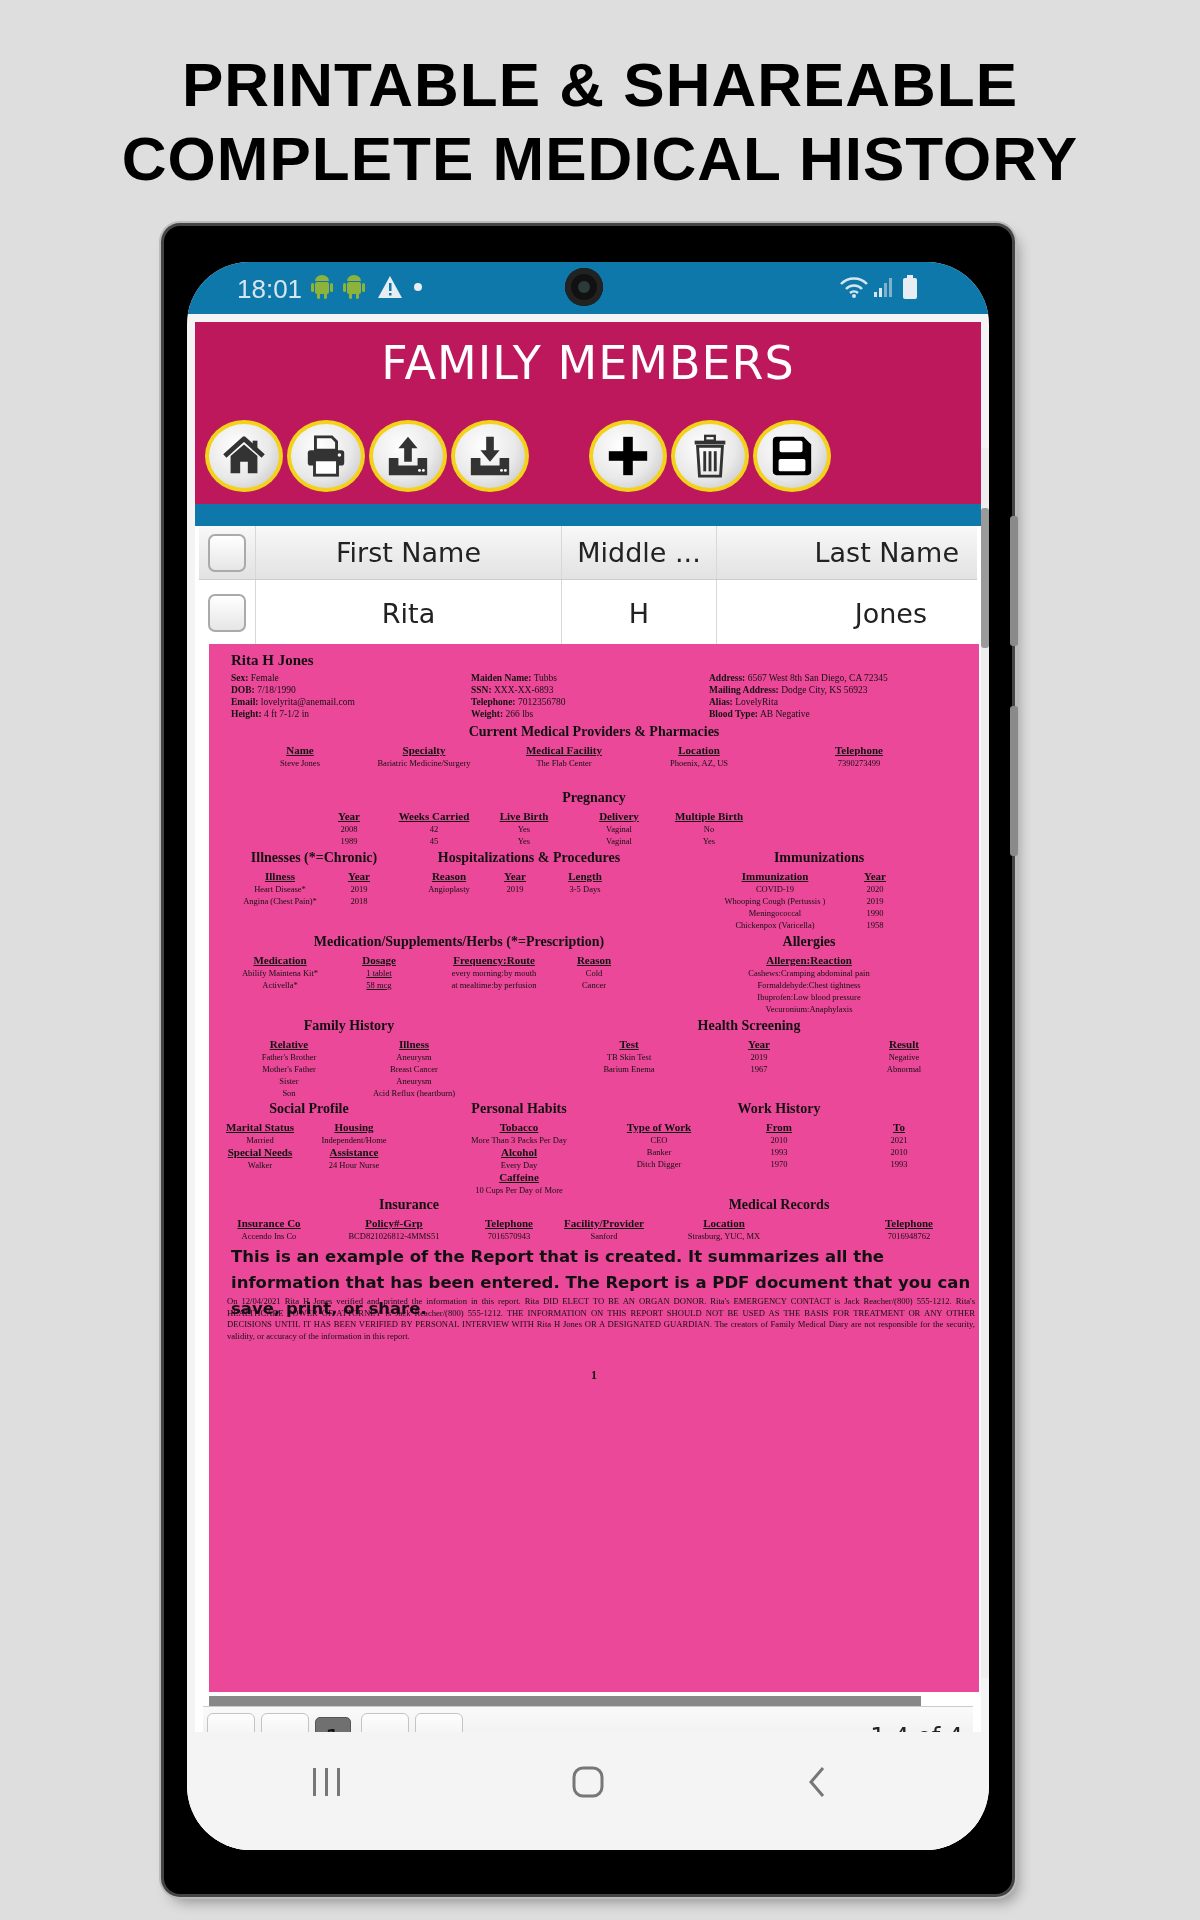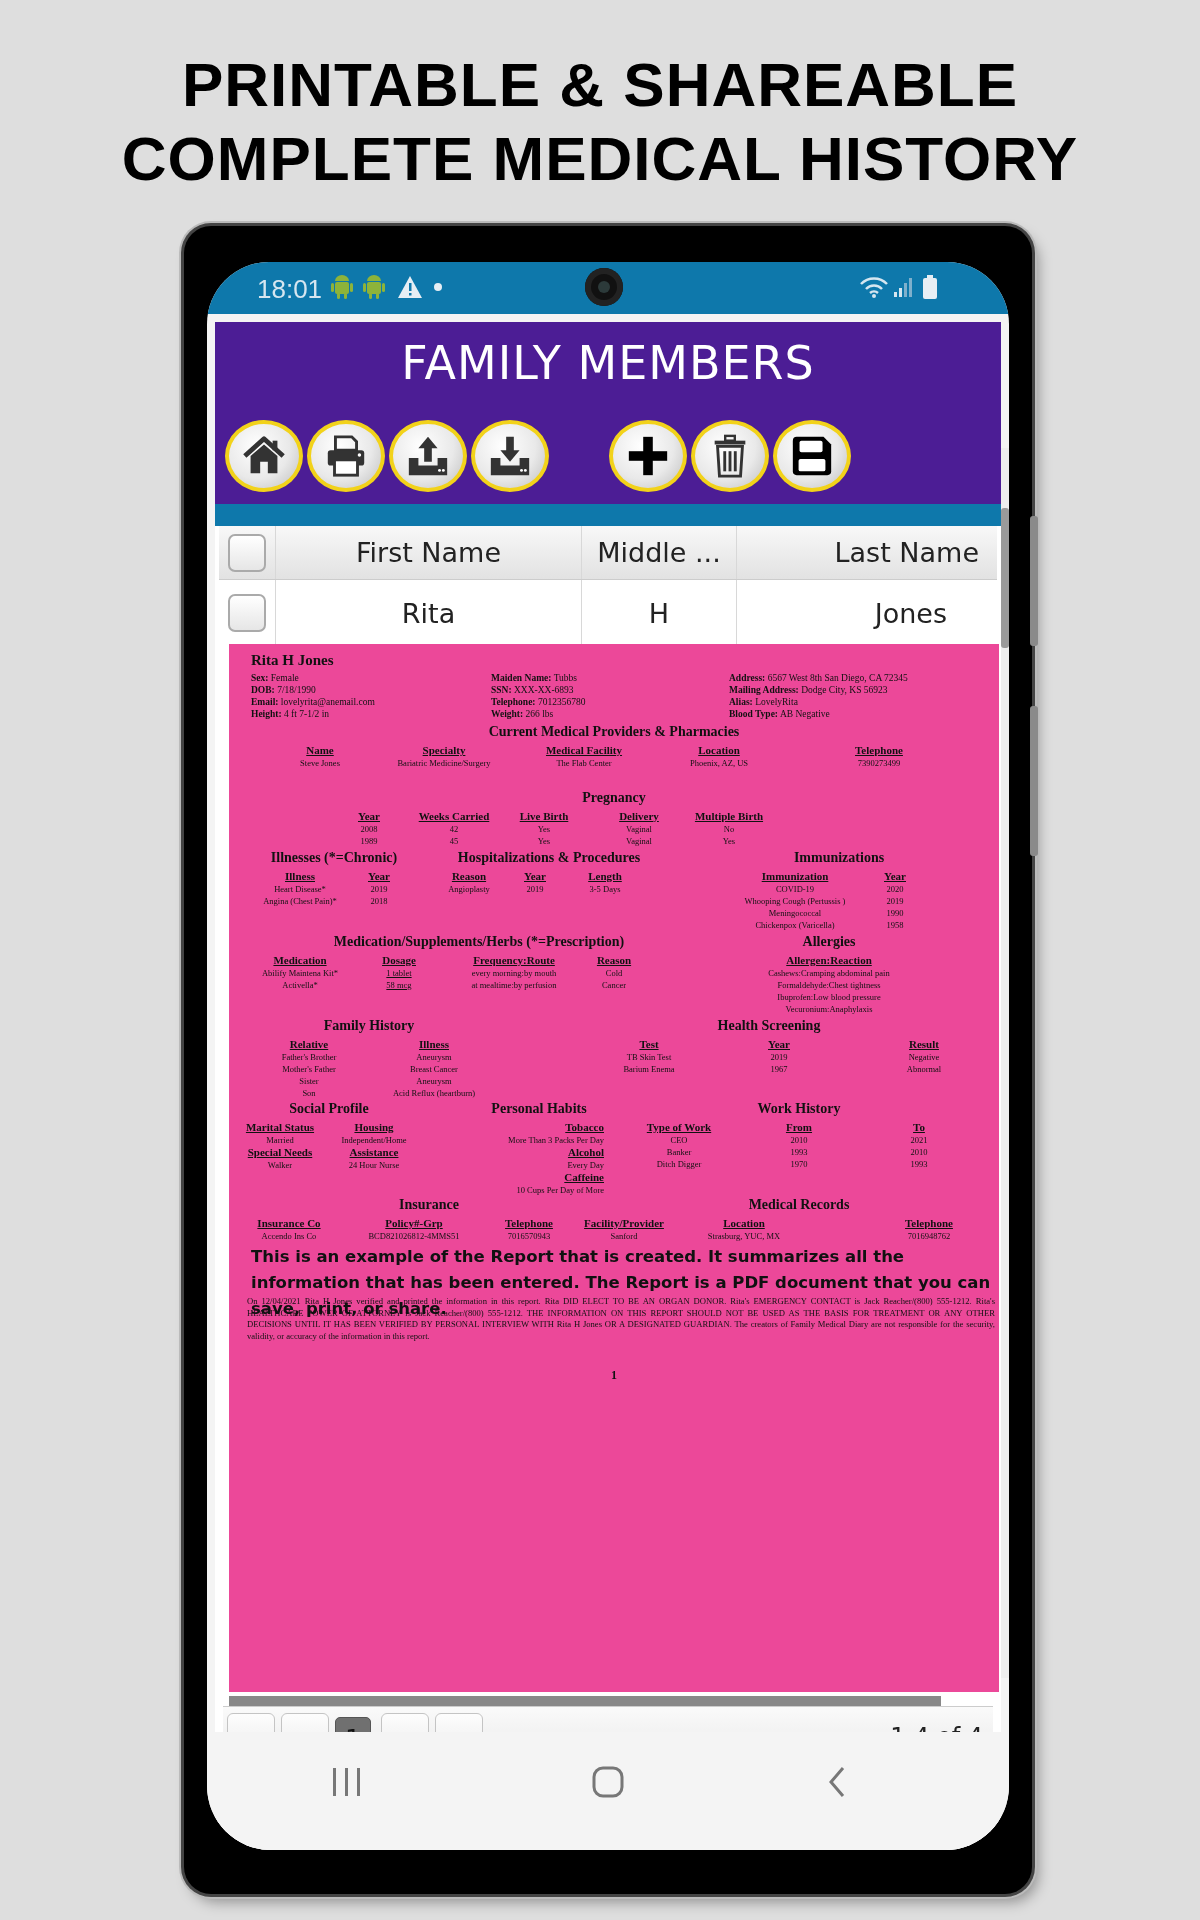--- a/index.html
+++ b/index.html
@@ -3,35 +3,35 @@
 <meta charset="utf-8">
 <style>
   * { box-sizing: border-box; margin: 0; padding: 0; }
   html, body { width: 1200px; height: 1920px; overflow: hidden; background: #dedede; }
   body { position: relative; font-family: "Liberation Sans", sans-serif; }
 
   .promo { position: absolute; left: 0; top: 48px; width: 1200px; text-align: center;
            font-family: "Liberation Sans", sans-serif; font-weight: bold; color: #000;
            font-size: 62px; line-height: 74px; letter-spacing: 1px; }
 
-  .phone { position: absolute; left: 184px; top: 226px; width: 848px; height: 1668px;
-           background: #000; border-radius: 27px;
+  .phone { position: absolute; left: 164px; top: 226px; width: 848px; height: 1668px;
+           background: #000; border-radius: 16px;
            box-shadow: 0 0 0 3px #444, 0 0 0 5px #bbb, 6px 8px 14px rgba(0,0,0,0.35); }
   .side-btn { position: absolute; width: 8px; background: #8a8a8a; border-radius: 3px; }
   .screen { position: absolute; left: 23px; top: 36px; width: 802px; height: 1588px;
             background: #f4f4f4; border-radius: 62px 62px 64px 64px; overflow: hidden; }
 
   .statusbar { position: absolute; left: 0; top: 0; width: 802px; height: 52px; background: #0e78ab; }
   .status-time { position: absolute; left: 50px; top: 12px; color: #d6e6f0; font-size: 26px; font-family: "Liberation Sans", sans-serif; }
   .status-icon { position: absolute; top: 12px; height: 26px; display: flex; align-items: center; justify-content: center; }
   .camera { position: absolute; left: 378px; top: 6px; width: 38px; height: 38px; border-radius: 50%; background: #111; box-shadow: inset 0 0 0 6px #222; }
   .camera::after { content: ""; position: absolute; left: 13px; top: 13px; width: 12px; height: 12px; border-radius: 50%; background: #2c3a3a; }
 
   .app { position: absolute; left: 8px; top: 60px; width: 786px; height: 1528px; background: #fff; }
-  .app-header { position: absolute; left: 0; top: 0; width: 786px; height: 182px; background: #4c1d95; }
+  .app-header { position: absolute; left: 0; top: 0; width: 786px; height: 182px; background: #be185d; }
   .app-title { position: absolute; left: 0; top: 14px; width: 786px; text-align: center; color: #fff; font-size: 46px; letter-spacing: 1px; font-family: "DejaVu Sans", sans-serif; }
   .tbtn { position: absolute; top: 98px; width: 78px; height: 72px; border-radius: 50%;
           background: radial-gradient(circle at 40% 35%, #ffffff 0%, #e9e9e9 55%, #bdbdbd 100%);
           border: 4px solid #f2d21a; display: flex; align-items: center; justify-content: center; cursor: pointer; }
   .tbtn svg { width: 46px; height: 46px; }
   .teal-strip { position: absolute; left: 0; top: 182px; width: 786px; height: 22px; background: #0e78ab; }
 
   .grid { position: absolute; left: 4px; top: 204px; width: 778px; text-align: center; }
   .grid-head { position: relative; height: 54px; background: linear-gradient(#f8f8f8, #e2e2e2); border-bottom: 1px solid #ccc; display: flex; }
   .grid-row { position: relative; height: 66px; background: #fff; display: flex; }
@@ -404,21 +404,21 @@
             <div>Walker</div>
           </div>
         <div class="col" style="left:100px;top:477px;width:90px;">
             <div class="h">Housing</div>
             <div>Independent/Home</div>
             <div class="h">Assistance</div>
             <div>24 Hour Nurse</div>
           </div>
 
         <div class="sec-title" style="left:240px;width:140px;top:457px;">Personal Habits</div>
-        <div class="col" style="left:245px;top:477px;width:130px;text-align:right;">
+        <div class="col" style="left:245px;top:477px;width:130px;">
             <div class="h">Tobacco</div>
             <div>More Than 3 Packs Per Day</div>
             <div class="h">Alcohol</div>
             <div>Every Day</div>
             <div class="h">Caffeine</div>
             <div>10 Cups Per Day of More</div>
           </div>
 
         <div class="sec-title" style="left:500px;width:140px;top:457px;">Work History</div>
         <div class="col" style="left:400px;top:477px;width:100px;">

